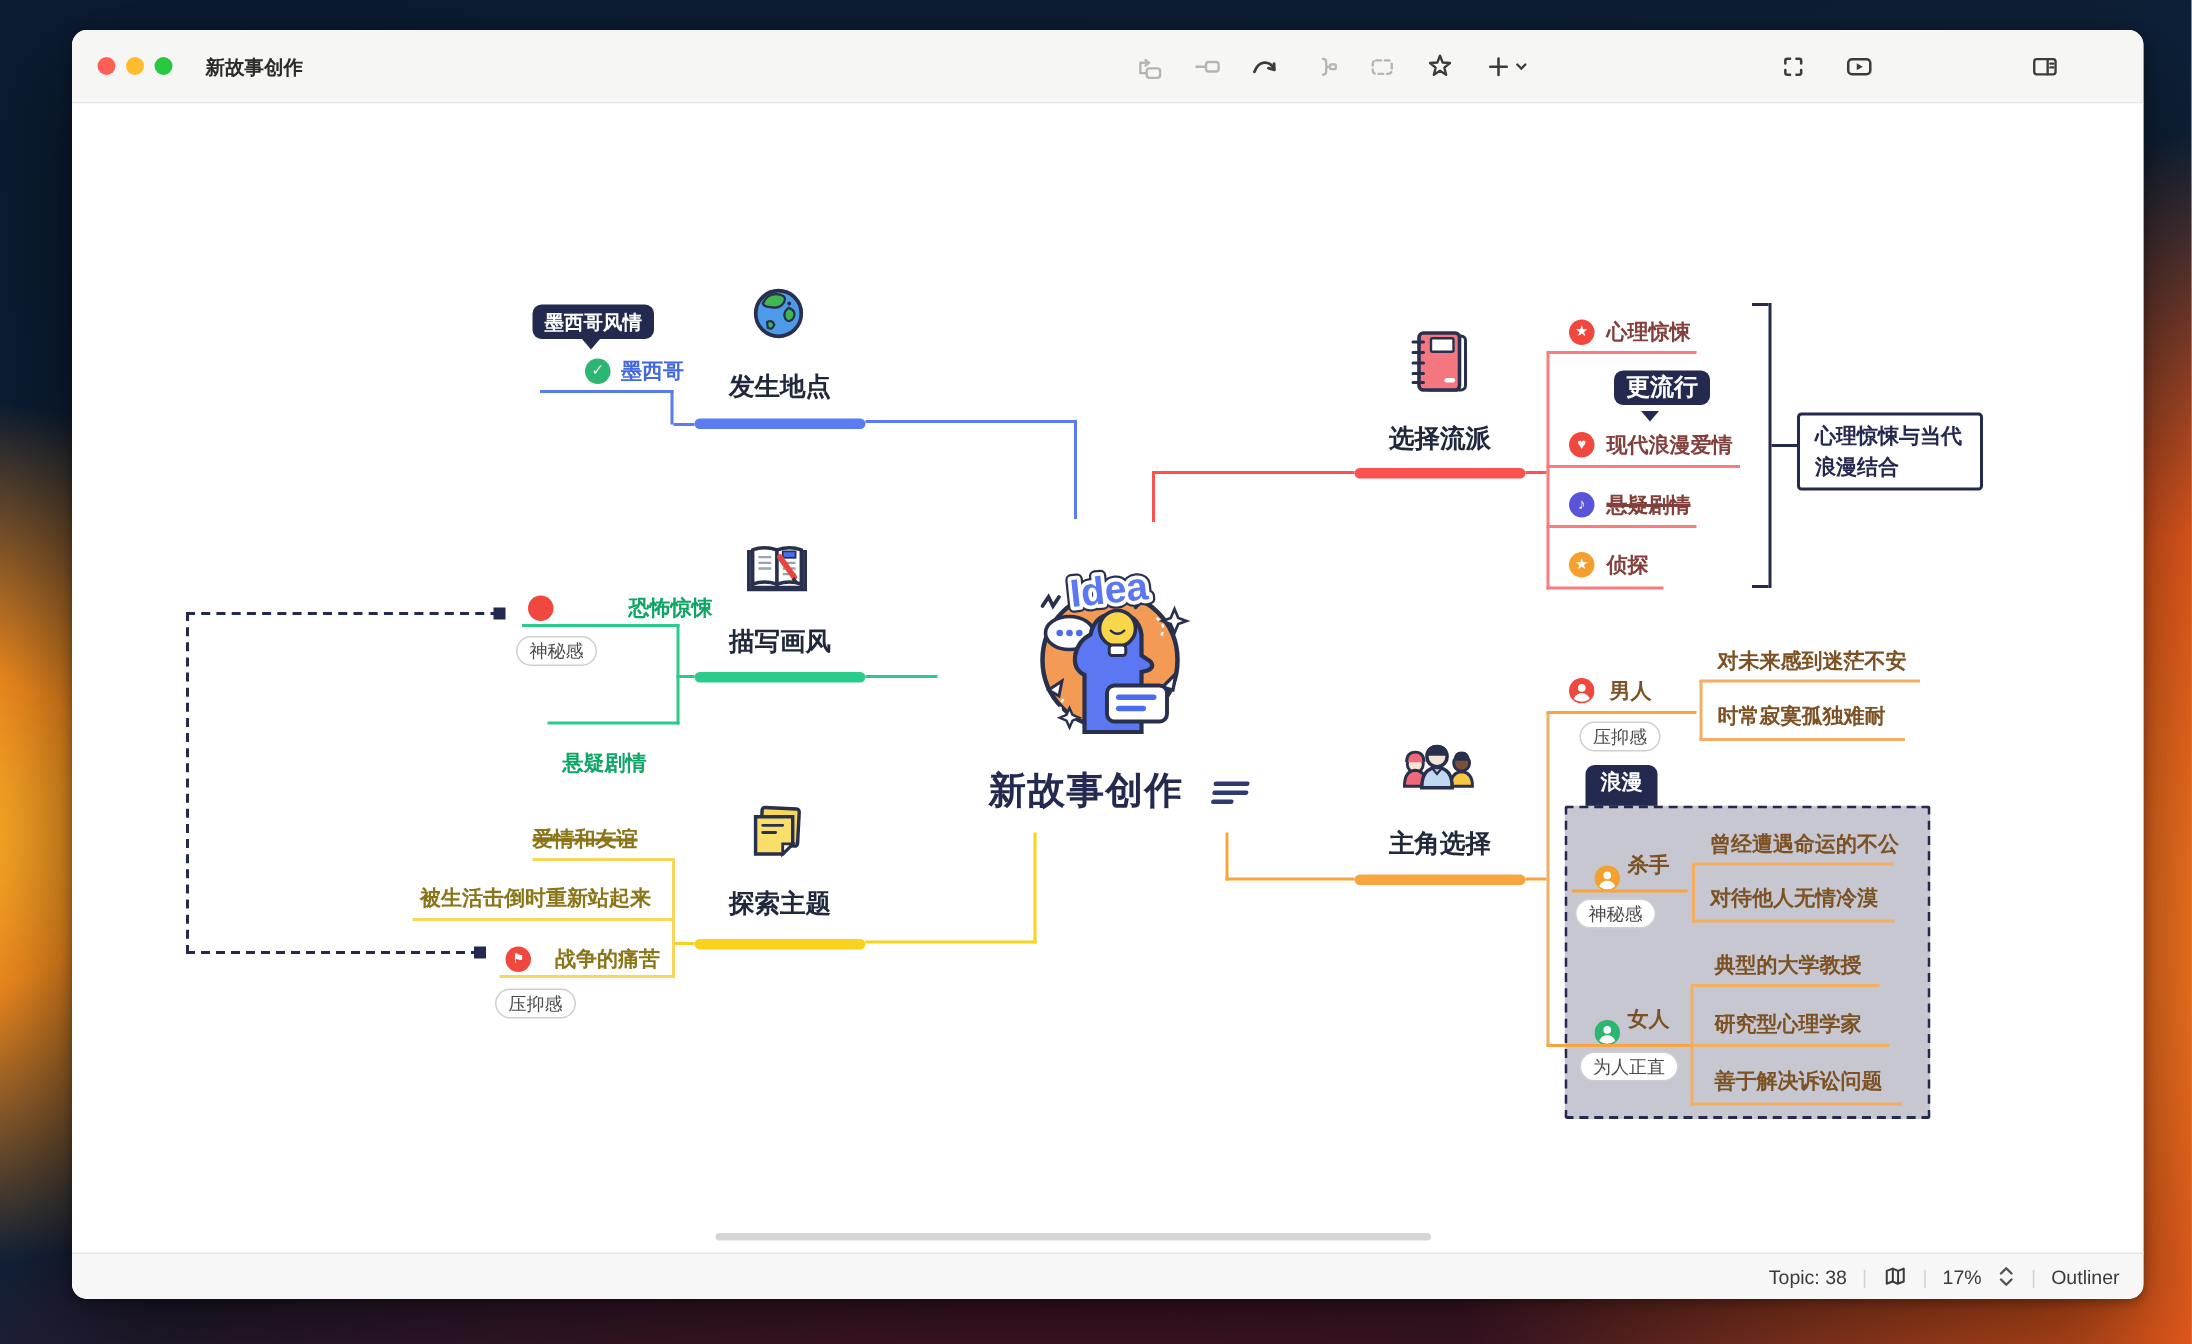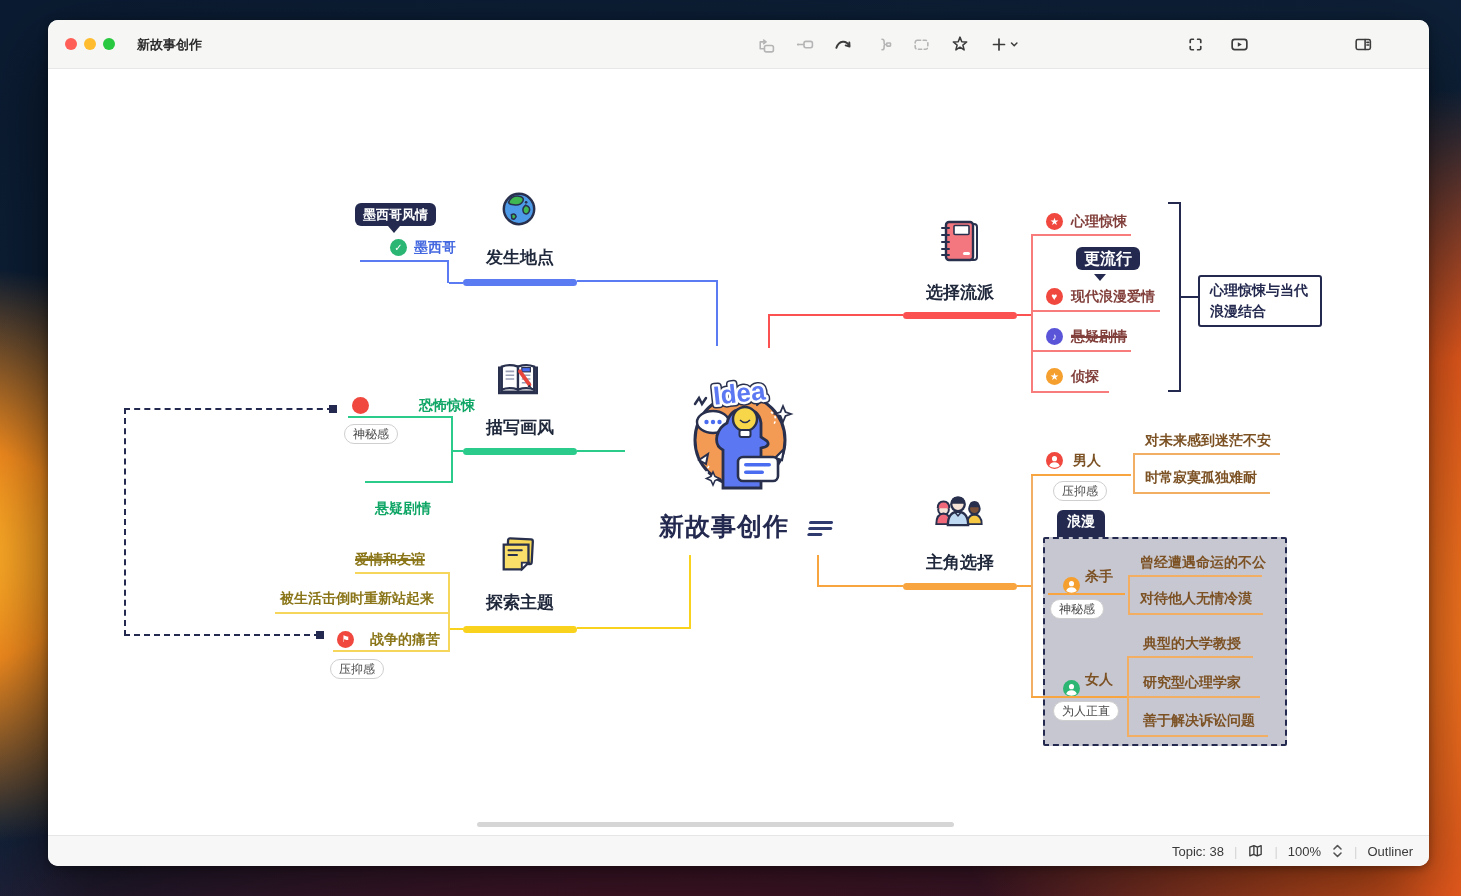--- a/index.html
+++ b/index.html
@@ -350,21 +350,21 @@
   <div class="statusbar">
     <span>Topic: 38</span>
     <span class="sdiv">|</span>
     <span style="display:flex;align-items:center;">
       <svg width="17" height="16" viewBox="0 0 18 16" fill="none" stroke="#3a3a3a" stroke-width="1.4" stroke-linejoin="round">
           <path d="M3,4 L7.3,2.4 L11,4 L15,2.4 V11.5 L10.7,13.1 L7,11.5 L3,13.1 Z"></path>
           <path d="M7.3,2.8 V11.3 M11,4.2 V12.8"></path>
         </svg>
     </span>
     <span class="sdiv">|</span>
-    <span>100%</span>
+    <span>17%</span>
     <span style="display:flex;align-items:center;">
       <svg width="13" height="16" viewBox="0 0 13 16" fill="none" stroke="#555" stroke-width="1.6" stroke-linecap="round" stroke-linejoin="round">
           <path d="M3,6 L6.5,2.5 L10,6"></path>
           <path d="M3,10 L6.5,13.5 L10,10"></path>
         </svg>
     </span>
     <span class="sdiv">|</span>
     <span>Outliner</span>
   </div>
 

